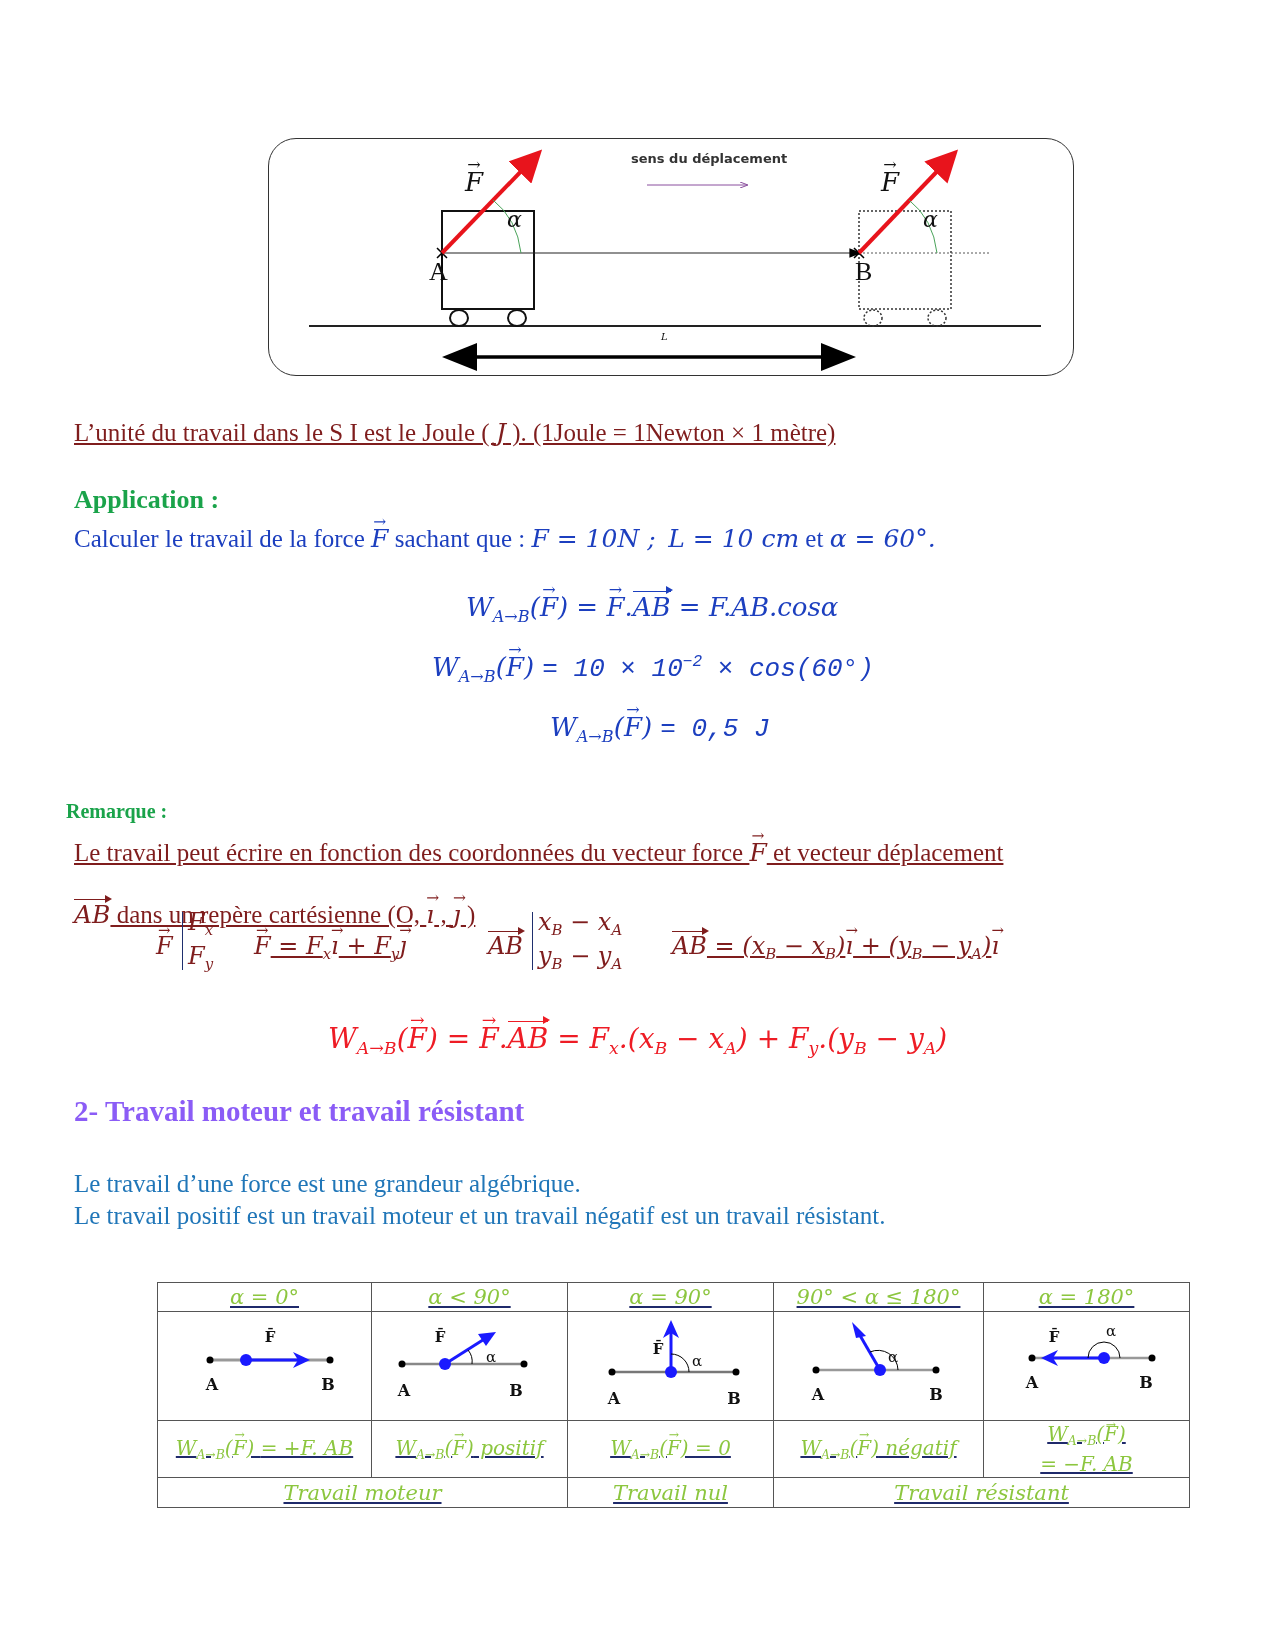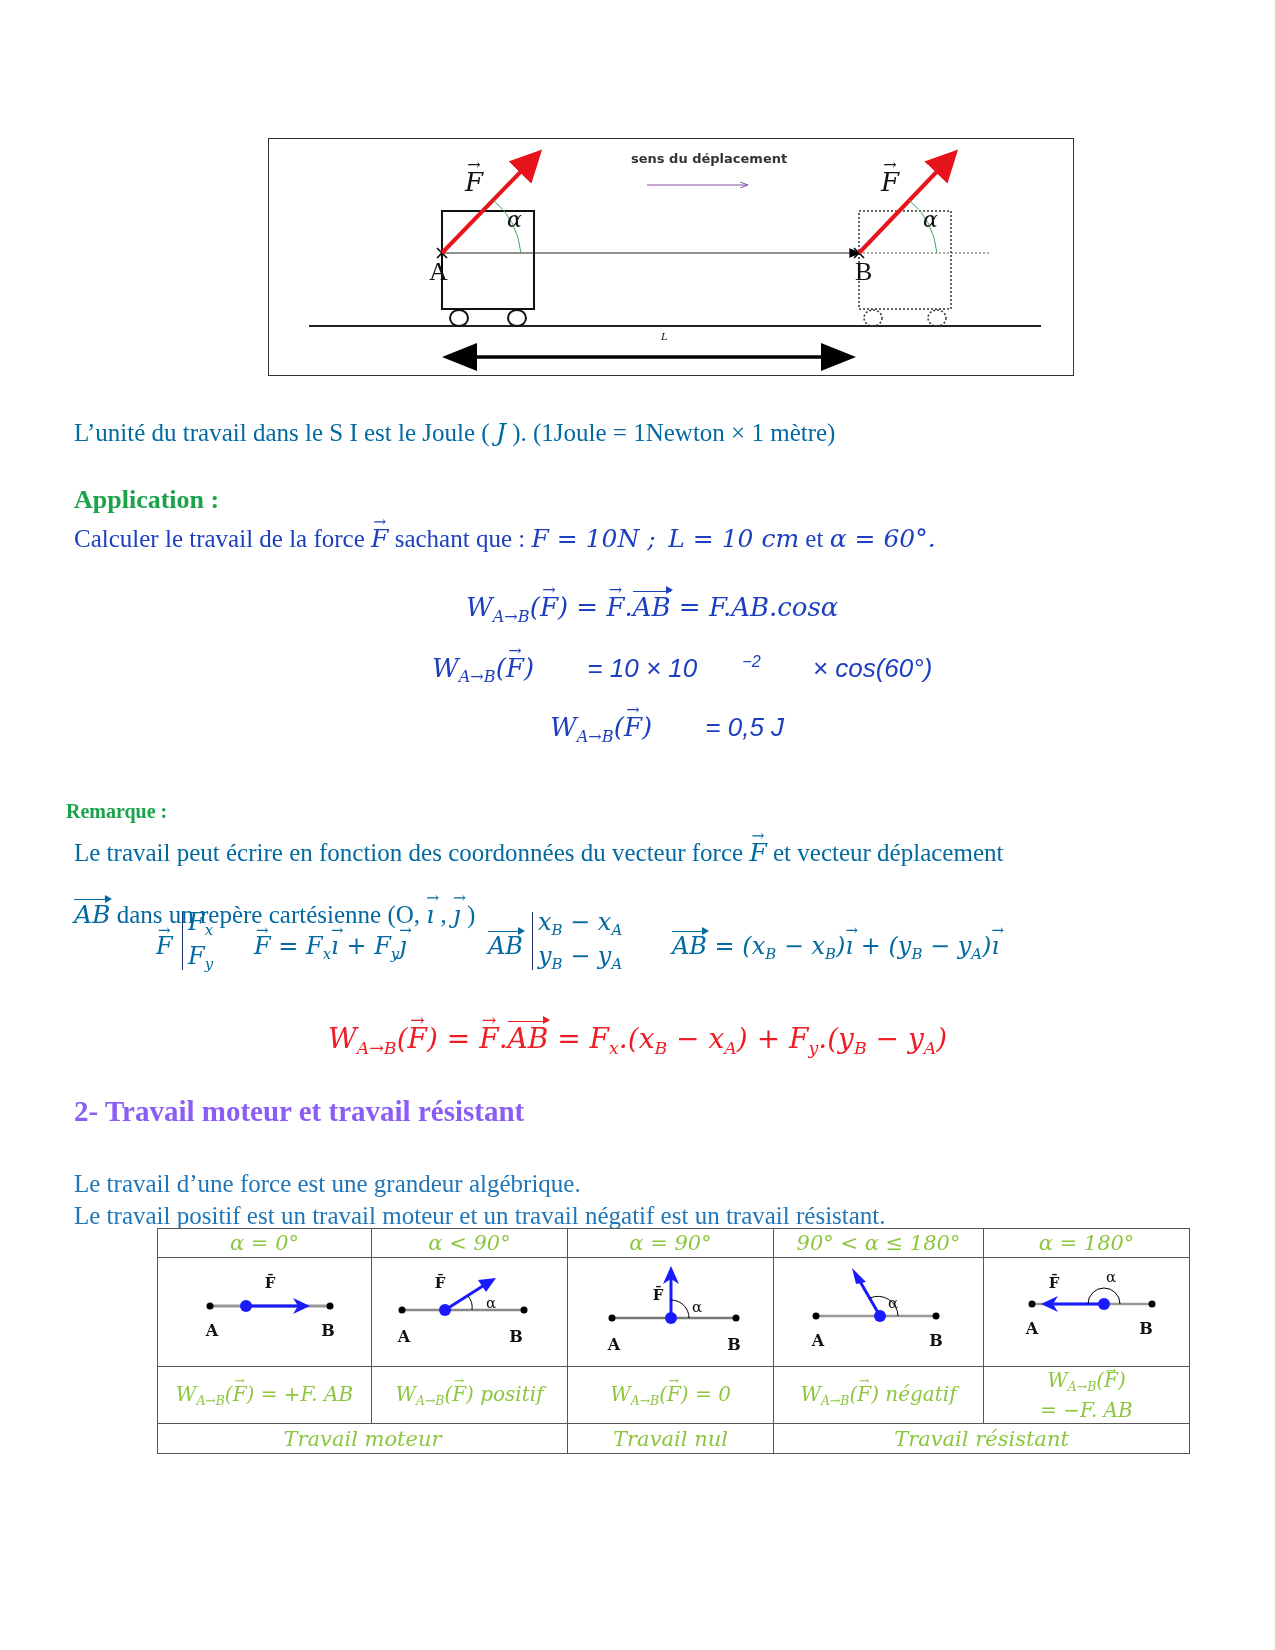--- a/index.html
+++ b/index.html
@@ -1,39 +1,39 @@
 <!DOCTYPE html>
 <html><head>
 <meta charset="utf-8">
 <style>
   html, body { margin: 0; padding: 0; background: #ffffff; }
   body { width: 1275px; height: 1650px; position: relative; overflow: hidden;
          font-family: "Liberation Serif", "DejaVu Serif", serif; color: #1f2a6b; }
-  .abs { position: absolute; }
-  .navy { color: #0369a1; }
+  .abs { position: absolute; border-radius: 28px; }
+  .navy { color: #7f1d1d; text-decoration: underline; }
   .blue { color: #1c3fbf; }
   .green-h { color: #1aa34a; font-weight: bold; }
   .cyan-h { color: #8b5cf6; font-weight: bold; }
   .teal-text { color: #2076b8; }
   .red { color: #ee1c25; }
   .math { font-family: "DejaVu Serif", "Liberation Serif", serif; font-style: italic; }
-  .mathup { font-family: Liberation Sans, sans-serif; margin-left: 45px; }
+  .mathup { font-family: Liberation Mono, monospace; }
   .vec { position: relative; display: inline-block; }
   .vec::before { content: "→"; position: absolute; top: -0.72em; left: 0; right: 0; text-align: center;
                  font-size: 0.62em; font-style: normal; }
   .ovec { position: relative; display: inline-block; }
   .ovec::before { content: ""; position: absolute; top: -0.05em; left: 0; right: 0; border-top: 1.5px solid currentColor; }
   .ovec::after { content: ""; position: absolute; top: -0.22em; right: -2px; width: 0; height: 0;
                  border-left: 7px solid currentColor; border-top: 4px solid transparent; border-bottom: 4px solid transparent; }
   sub { font-size: 0.62em; vertical-align: -0.35em; }
   sup { font-size: 0.62em; vertical-align: 0.6em; }
 
   .figure { left: 268px; top: 138px; width: 806px; height: 238px; border: 1.5px solid #333; box-sizing: border-box; background: #fff; }
 
-  .tbl { position: absolute; left: 157px; top: 1228px; border-collapse: collapse; font-family: "DejaVu Serif", serif; }
+  .tbl { position: absolute; left: 157px; top: 1282px; border-collapse: collapse; font-family: "DejaVu Serif", serif; text-decoration: underline; }
   .tbl td { border: 1.5px solid #555; text-align: center; vertical-align: middle; padding: 0; color: #8cc63f; }
   .tbl .hdr td { height: 28px; font-size: 21px; font-style: italic; }
   .tbl .dia td { height: 108px; }
   .tbl .res td { height: 56px; font-size: 20px; font-style: italic; }
   .tbl .cat td { height: 29px; font-size: 21px; font-style: italic; margin-top: 42px; }
 </style>
 </head>
 <body>
 
 <div class="abs figure">

